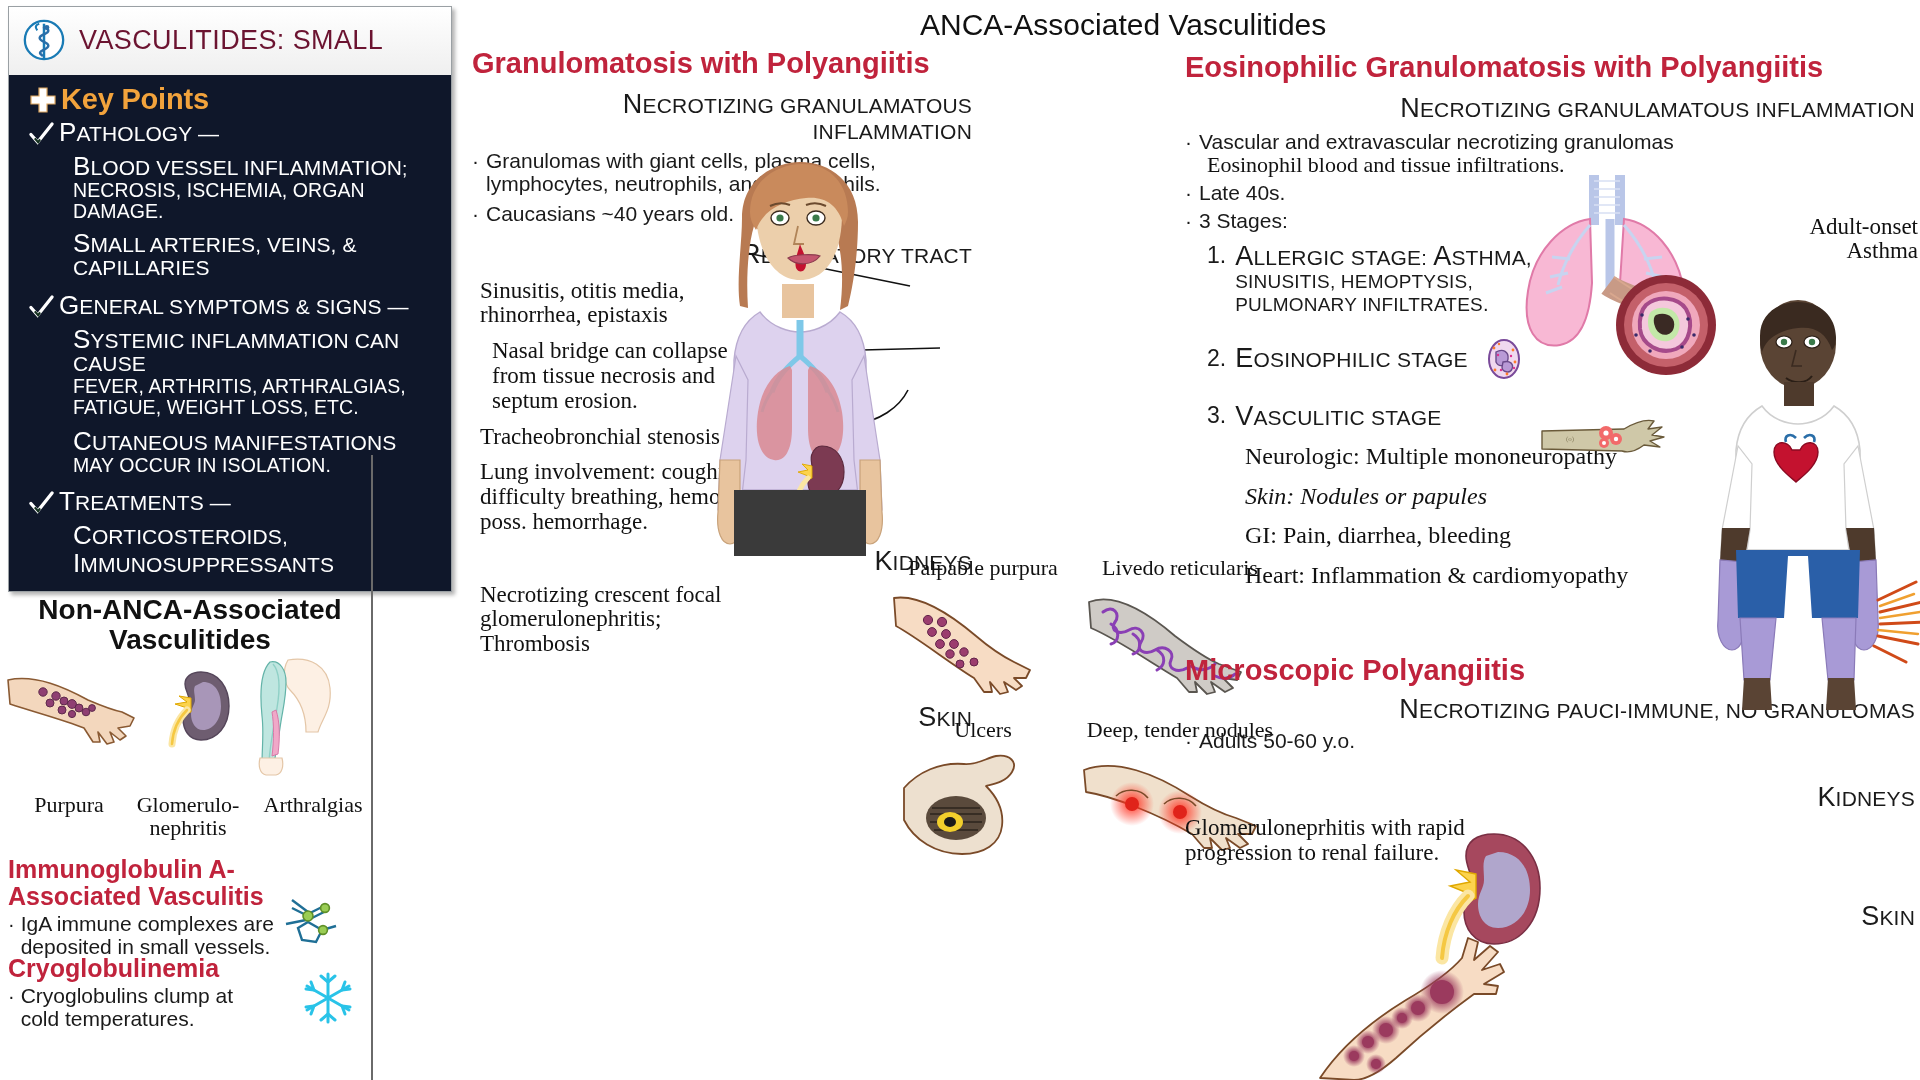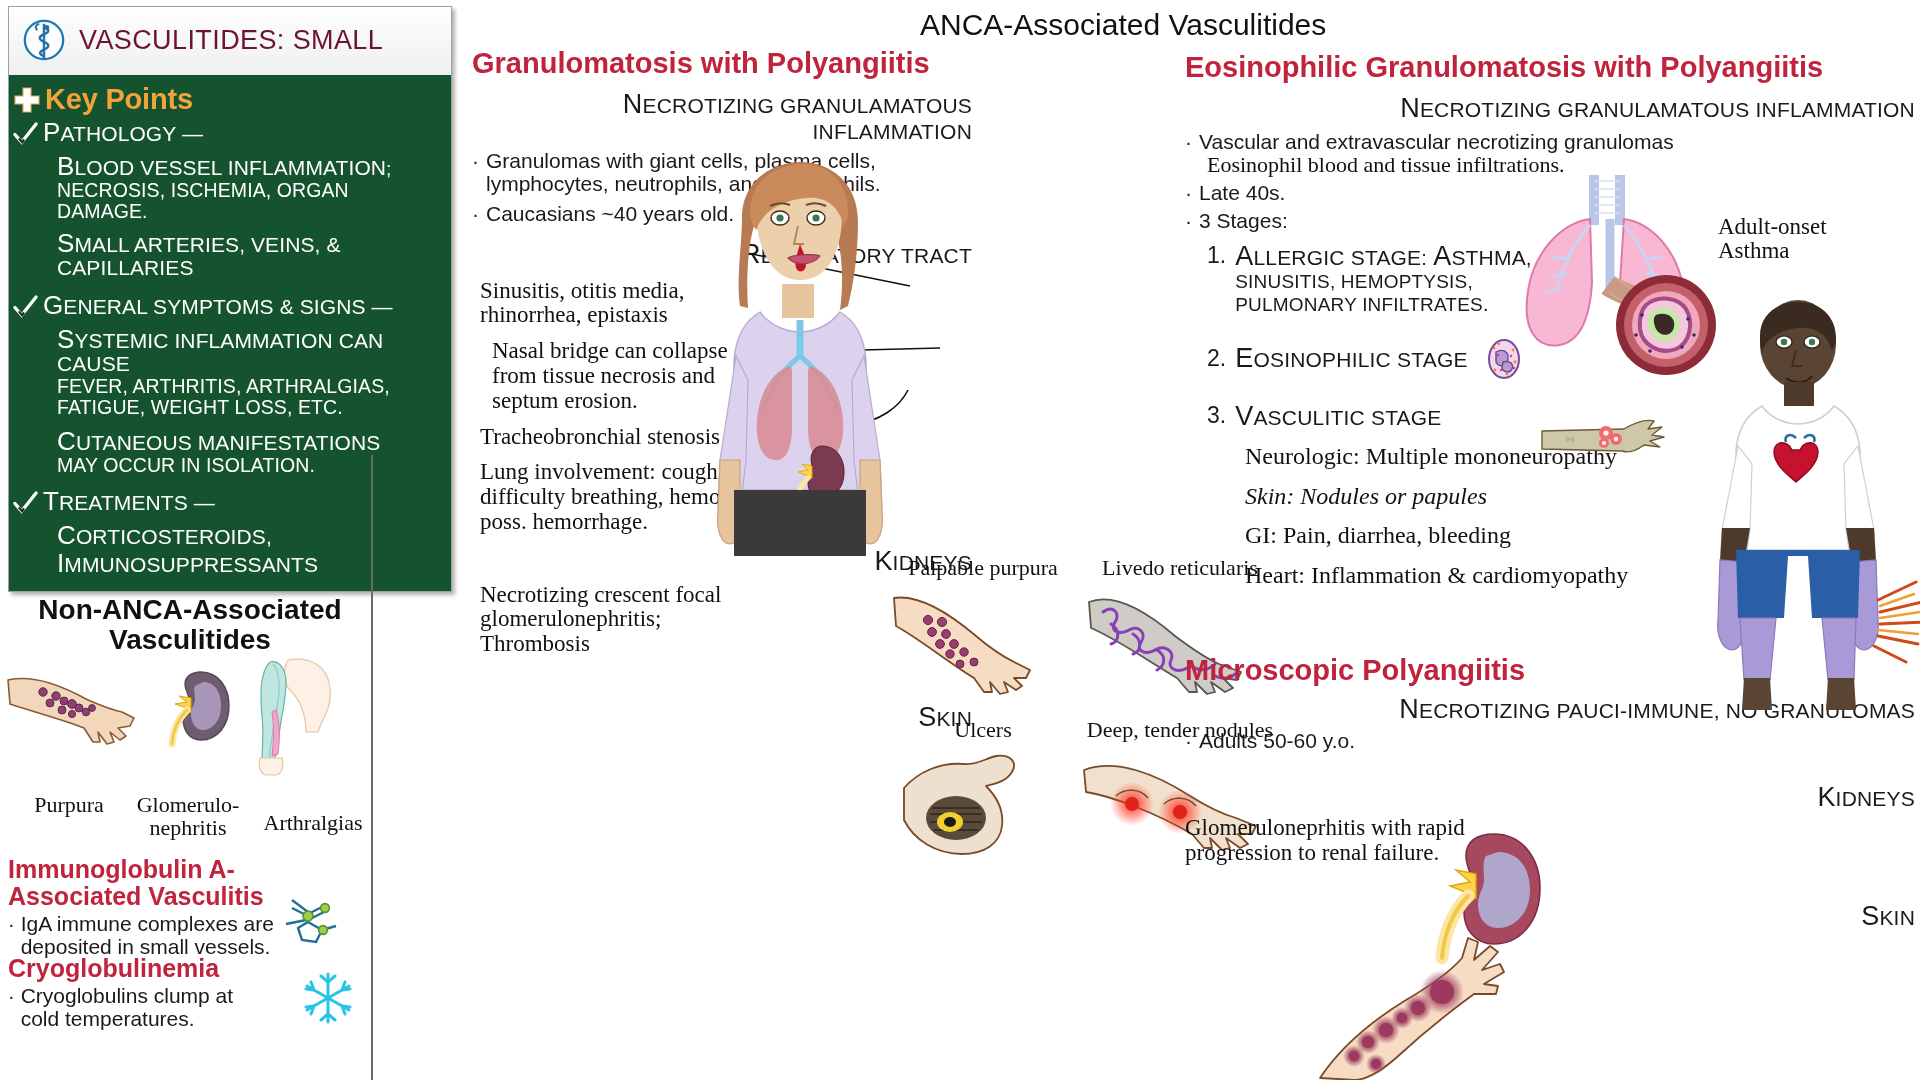--- a/index.html
+++ b/index.html
@@ -25,21 +25,21 @@
   .kp-head {
     display: flex; align-items: center; gap: 12px;
     padding: 10px 12px 12px 12px;
     background: linear-gradient(#ffffff,#efefef);
   }
   .rod-icon { width: 46px; height: 46px; flex: 0 0 46px; }
   .kp-title {
     font-size: 27px; letter-spacing: .4px; font-weight: 400;
     color: #6b1330; font-family: "Liberation Sans", sans-serif;
   }
-  .kp-body { background: #14532d; padding: 8px 12px 14px 4px; }
+  .kp-body { background: #0f172a; padding: 8px 12px 14px 20px; }
 
   .kp-keyline { display: flex; align-items: center; gap: 4px; margin-bottom: 2px; }
   .plus-icon { width: 28px; height: 28px; flex: 0 0 28px; }
   .kp-keytext {
     color: #f2a33c; font-size: 29px; font-weight: bold;
     letter-spacing: -.2px;
   }
   .kp-item { display: flex; gap: 5px; margin-top: 1px; }
   .check-icon { width: 25px; height: 25px; flex: 0 0 25px; margin-top: 4px; }
   .kp-texts { flex: 1 1 auto; }
@@ -263,21 +263,21 @@
           <path d="M20 102 C18 110 20 118 26 119 L36 119 C42 118 44 110 42 102 Z" fill="#fdf0e4" stroke="#e4c6a7" stroke-width="1.2"></path>
         </svg>
       </span>
     </div>
 
     <div class="fig-label" style="left:4px; top:793px; width:130px;">Purpura</div>
     <div class="fig-label" style="left:118px; top:793px; width:140px;">
       <div>Glomerulo-</div>
       <div>nephritis</div>
     </div>
-    <div class="fig-label" style="left:248px; top:811px; width:130px;">Arthralgias</div>
+    <div class="fig-label" style="left:248px; top:793px; width:130px;">Arthralgias</div>
 
     <div class="na-sec" style="top:856px;">
       <div class="na-h">Immunoglobulin A-</div>
       <div class="na-h">Associated Vasculitis</div>
       <div class="na-b">
         <span class="dot">·</span>
         <span>
           <span>IgA immune complexes are</span><br>
           <span>deposited in small vessels.</span>
         </span>
@@ -597,21 +597,21 @@
     <div class="serif" style="margin-top:4px;">
       <span>Glomeruloneprhitis with rapid</span><br>
       <span>progression to renal failure.</span>
     </div>
 
     <div class="sc-dark big" style="margin-top:36px;">
       <span class="cap">S</span>KIN
     </div>
   </div>
 
-  <div class="fig-label" style="left:1718px; top:215px; width:200px; text-align:left; font-size:23px;">
+  <div class="fig-label" style="left:1718px; top:215px; width:200px; text-align:right; font-size:23px;">
     <div>Adult-onset</div>
     <div>Asthma</div>
   </div>
 
   <span class="gfx" style="left:1490px; top:165px;">
     <svg width="250" height="230" viewBox="0 0 250 230">
       <path d="M104 10 L104 60 M130 10 L130 60" stroke="#b9c6e8" stroke-width="10"></path>
       <g stroke="#d8e0f4" stroke-width="1.6">
         <path d="M104 16 L130 16 M104 24 L130 24 M104 32 L130 32 M104 40 L130 40 M104 48 L130 48"></path>
       </g>

